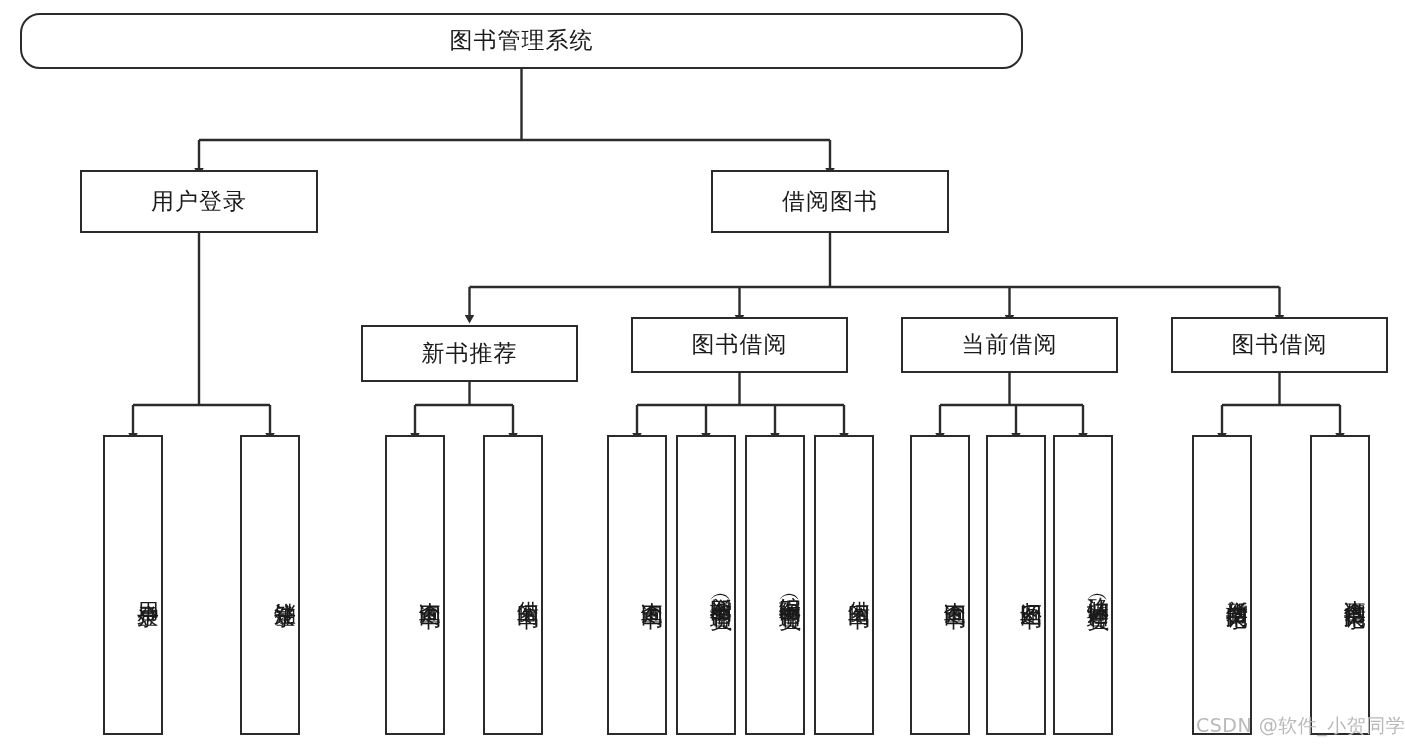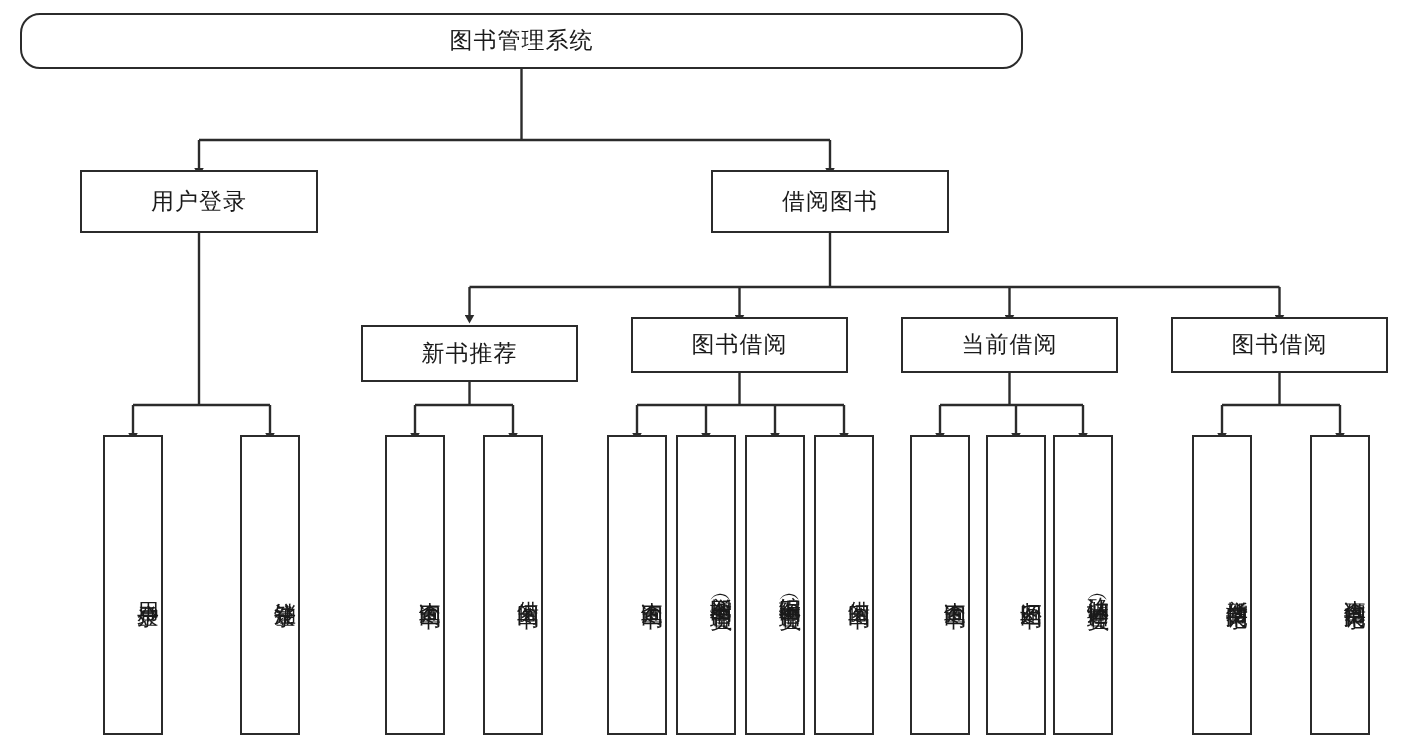--- a/index.html
+++ b/index.html
@@ -175,14 +175,15 @@
     <span class="vtext">确认归还（管理员）</span>
   </div>
 
   <div class="node node-v" style="left: 1192px; top: 435px; width: 60px; height: 300px;">
     <span class="vtext">新增借阅记录</span>
   </div>
   <div class="node node-v" style="left: 1310px; top: 435px; width: 60px; height: 300px;">
     <span class="vtext">查询借阅记录</span>
   </div>
 
+  <div class="watermark" style="left:1196px; top:713px;">CSDN @软件_小贺同学</div>
 
 </div>
 
 </body></html>

